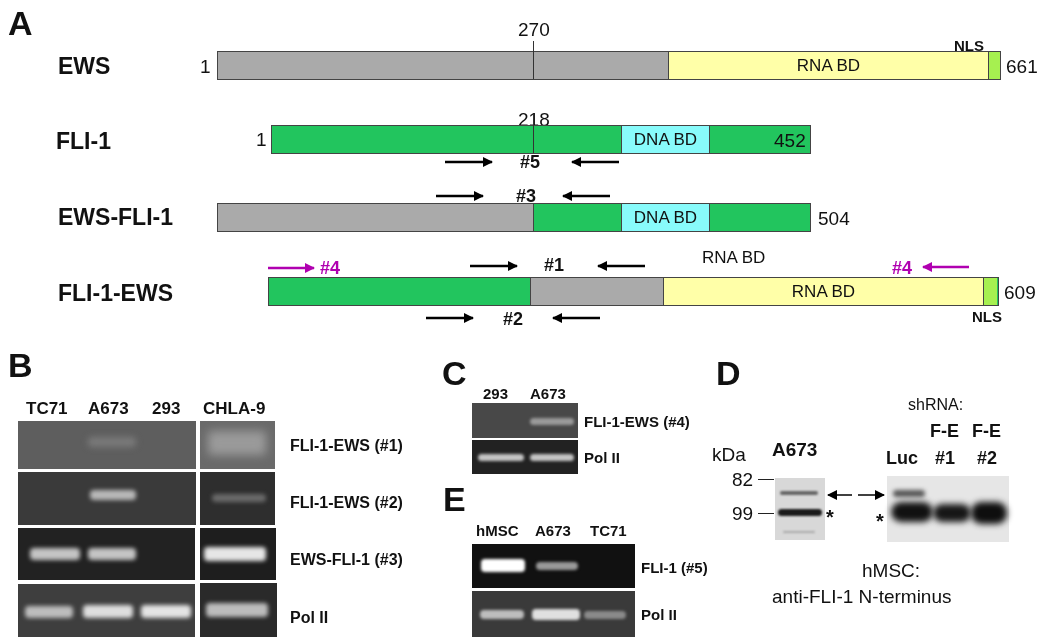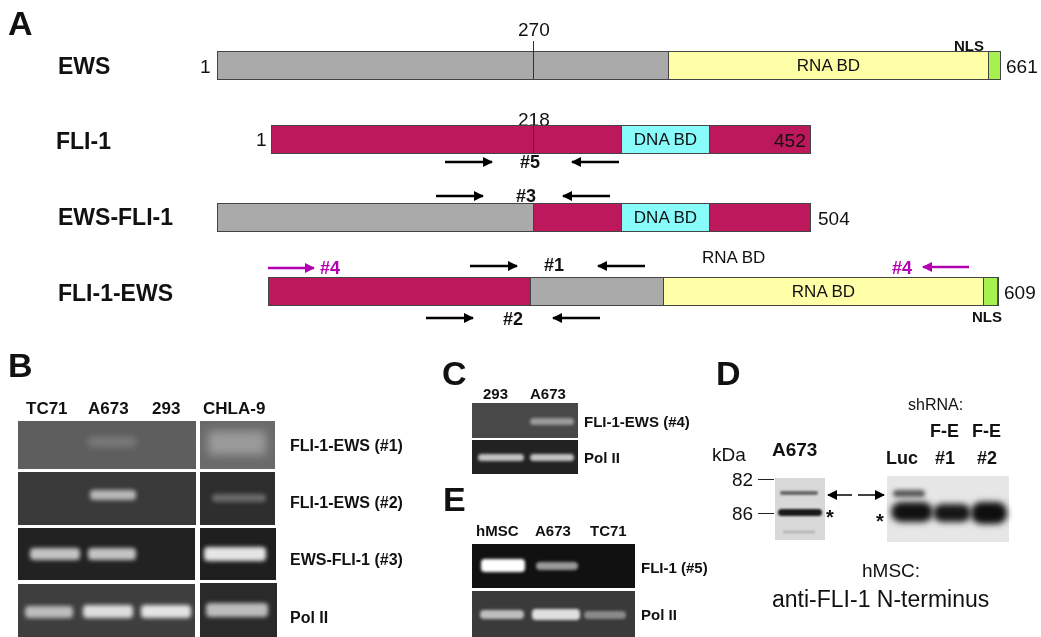--- a/index.html
+++ b/index.html
@@ -4,21 +4,21 @@
 <style>
   html,body{margin:0;padding:0;background:#fff;}
   body{width:1041px;height:637px;position:relative;overflow:hidden;font-family:"Liberation Sans",sans-serif;color:#111;}
   .abs{position:absolute;}
   .panel-letter{font-weight:bold;font-size:34px;line-height:1;}
   .prot-name{font-weight:bold;font-size:23px;line-height:1;text-align:right;}
   .num{font-size:19px;line-height:1;}
   .bar{position:absolute;border:1.5px solid #444;box-sizing:border-box;height:29px;}
   .seg{position:absolute;top:0;bottom:0;box-sizing:border-box;}
   .gray{background:#aaaaaa;}
-  .white{background:#be185d;}
+  .white{background:#22c55e;}
   .yellow{background:#ffffa8;border-left:1.5px solid #444;}
   .green{background:#a6f050;border-left:1.5px solid #444;}
   .cyan{background:#88fbfb;border-left:1.5px solid #444;border-right:1.5px solid #444;}
   .seglabel{position:absolute;left:0;right:0;top:4px;text-align:center;font-size:17px;}
   .primer-lbl{font-weight:bold;font-size:18px;line-height:1;}
   .gel-lbl{font-weight:bold;font-size:16px;line-height:1;white-space:nowrap;}
   .lane-lbl{font-weight:bold;font-size:17px;line-height:1;white-space:nowrap;}
   .gel{position:absolute;box-sizing:border-box;}
   .band{position:absolute;border-radius:4px;}
   svg{position:absolute;overflow:visible;}
@@ -190,21 +190,21 @@
   <div class="abs" style="left:712px;top:444px;font-size:19px;">kDa</div>
   <div class="abs" style="left:772px;top:439px;font-weight:bold;font-size:19px;">A673</div>
   <div class="abs" style="left:930px;top:421px;font-weight:bold;font-size:18px;">F-E</div>
   <div class="abs" style="left:972px;top:421px;font-weight:bold;font-size:18px;">F-E</div>
   <div class="abs" style="left:886px;top:448px;font-weight:bold;font-size:18px;">Luc</div>
   <div class="abs" style="left:935px;top:448px;font-weight:bold;font-size:18px;">#1</div>
   <div class="abs" style="left:977px;top:448px;font-weight:bold;font-size:18px;">#2</div>
 
   <div class="abs" style="left:732px;top:469px;font-size:19px;">82</div>
   <div class="abs" style="left:758px;top:479px;width:16px;border-top:1.5px solid #222;"></div>
-  <div class="abs" style="left:732px;top:503px;font-size:19px;">86</div>
+  <div class="abs" style="left:732px;top:503px;font-size:19px;">99</div>
   <div class="abs" style="left:758px;top:513px;width:16px;border-top:1.5px solid #222;"></div>
 
   <div class="gel" style="left:775px;top:478px;width:50px;height:62px;background:#d8d8d8;">
     <div class="band" style="left:5px;top:13px;width:38px;height:4px;background:#666;filter:blur(1px);"></div>
     <div class="band" style="left:3px;top:31px;width:44px;height:7px;background:#1a1a1a;filter:blur(1px);"></div>
     <div class="band" style="left:8px;top:53px;width:32px;height:2px;background:#aaa;filter:blur(1px);"></div>
   </div>
   <div class="abs" style="left:826px;top:506px;font-weight:bold;font-size:20px;">*</div>
 
   <svg style="left:0;top:0;" width="1041" height="637">
@@ -214,14 +214,14 @@
 
   <div class="abs" style="left:876px;top:510px;font-weight:bold;font-size:20px;">*</div>
   <div class="gel" style="left:887px;top:476px;width:122px;height:66px;background:#e6e6e6;">
     <div class="band" style="left:6px;top:14px;width:32px;height:7px;background:#555;filter:blur(2px);"></div>
     <div class="band" style="left:4px;top:26px;width:42px;height:20px;background:#111;filter:blur(3px);border-radius:10px;"></div>
     <div class="band" style="left:46px;top:28px;width:38px;height:18px;background:#161616;filter:blur(3px);border-radius:10px;"></div>
     <div class="band" style="left:84px;top:26px;width:36px;height:22px;background:#0e0e0e;filter:blur(3px);border-radius:10px;"></div>
   </div>
 
   <div class="abs" style="left:862px;top:560px;font-size:19px;">hMSC:</div>
-  <div class="abs" style="left:772px;top:586px;font-size:23px;white-space:nowrap;">anti-FLI-1 N-terminus</div>
+  <div class="abs" style="left:772px;top:586px;font-size:19px;white-space:nowrap;">anti-FLI-1 N-terminus</div>
 </div>
 
 </body></html>

